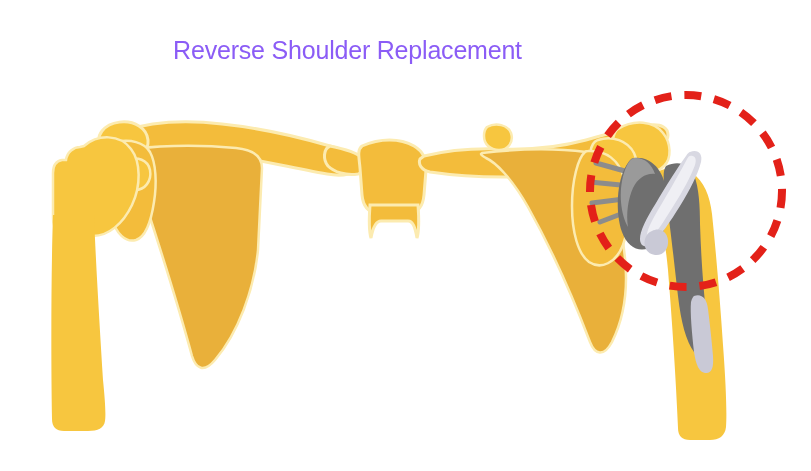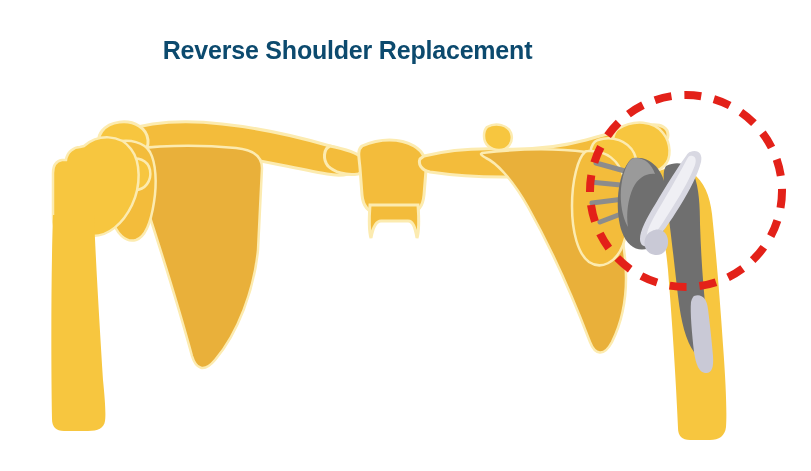--- a/index.html
+++ b/index.html
@@ -20,22 +20,22 @@
     background: #ffffff;
   }
   #figure-title {
     position: absolute;
     top: 36px;
     left: 0;
     width: 695px;
     text-align: center;
     font-family: "Liberation Sans", sans-serif;
     font-size: 25px;
-    font-weight: bold;
-    color: #0c4a6e;
+    font-weight: normal;
+    color: #8b5cf6;
     letter-spacing: -0.2px;
     white-space: nowrap;
   }
   #anatomy-svg {
     position: absolute;
     top: 0;
     left: 0;
   }
 </style>
 </head>

